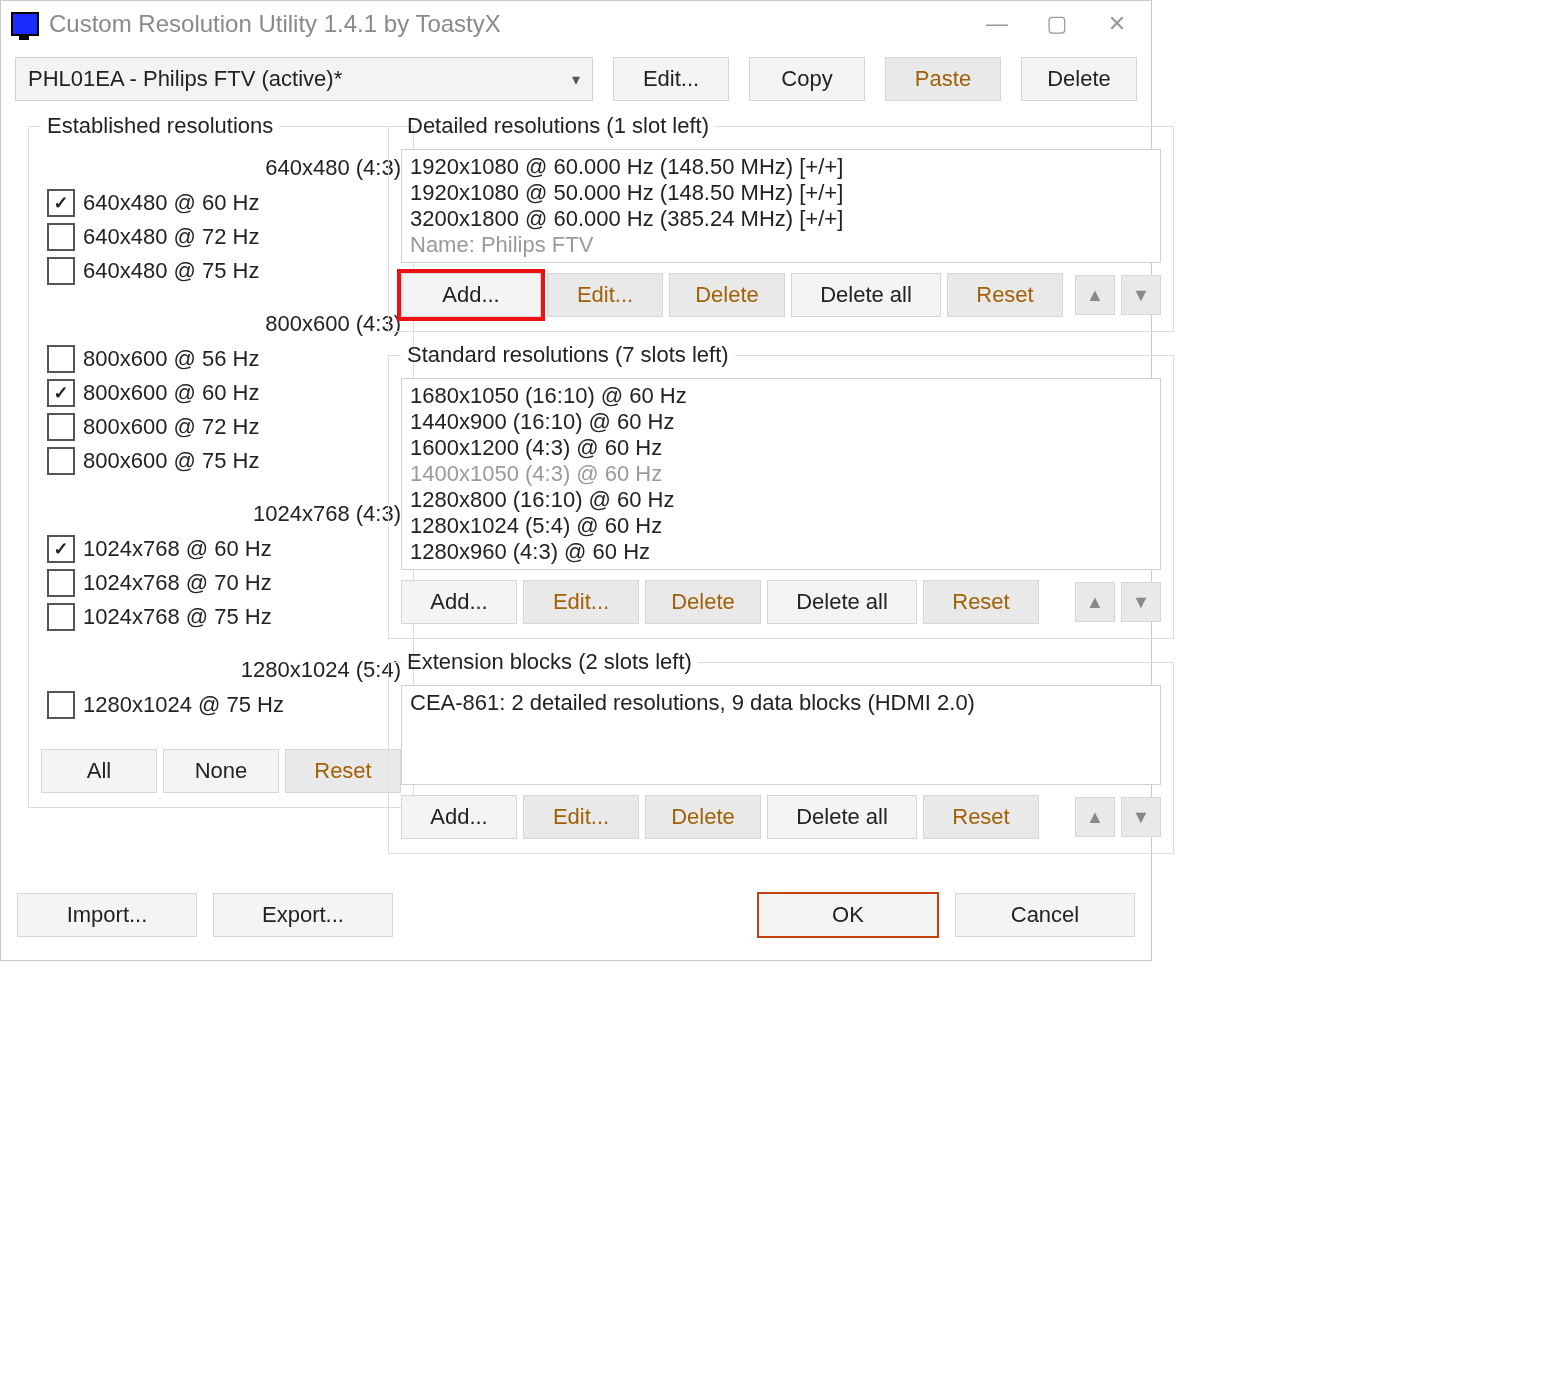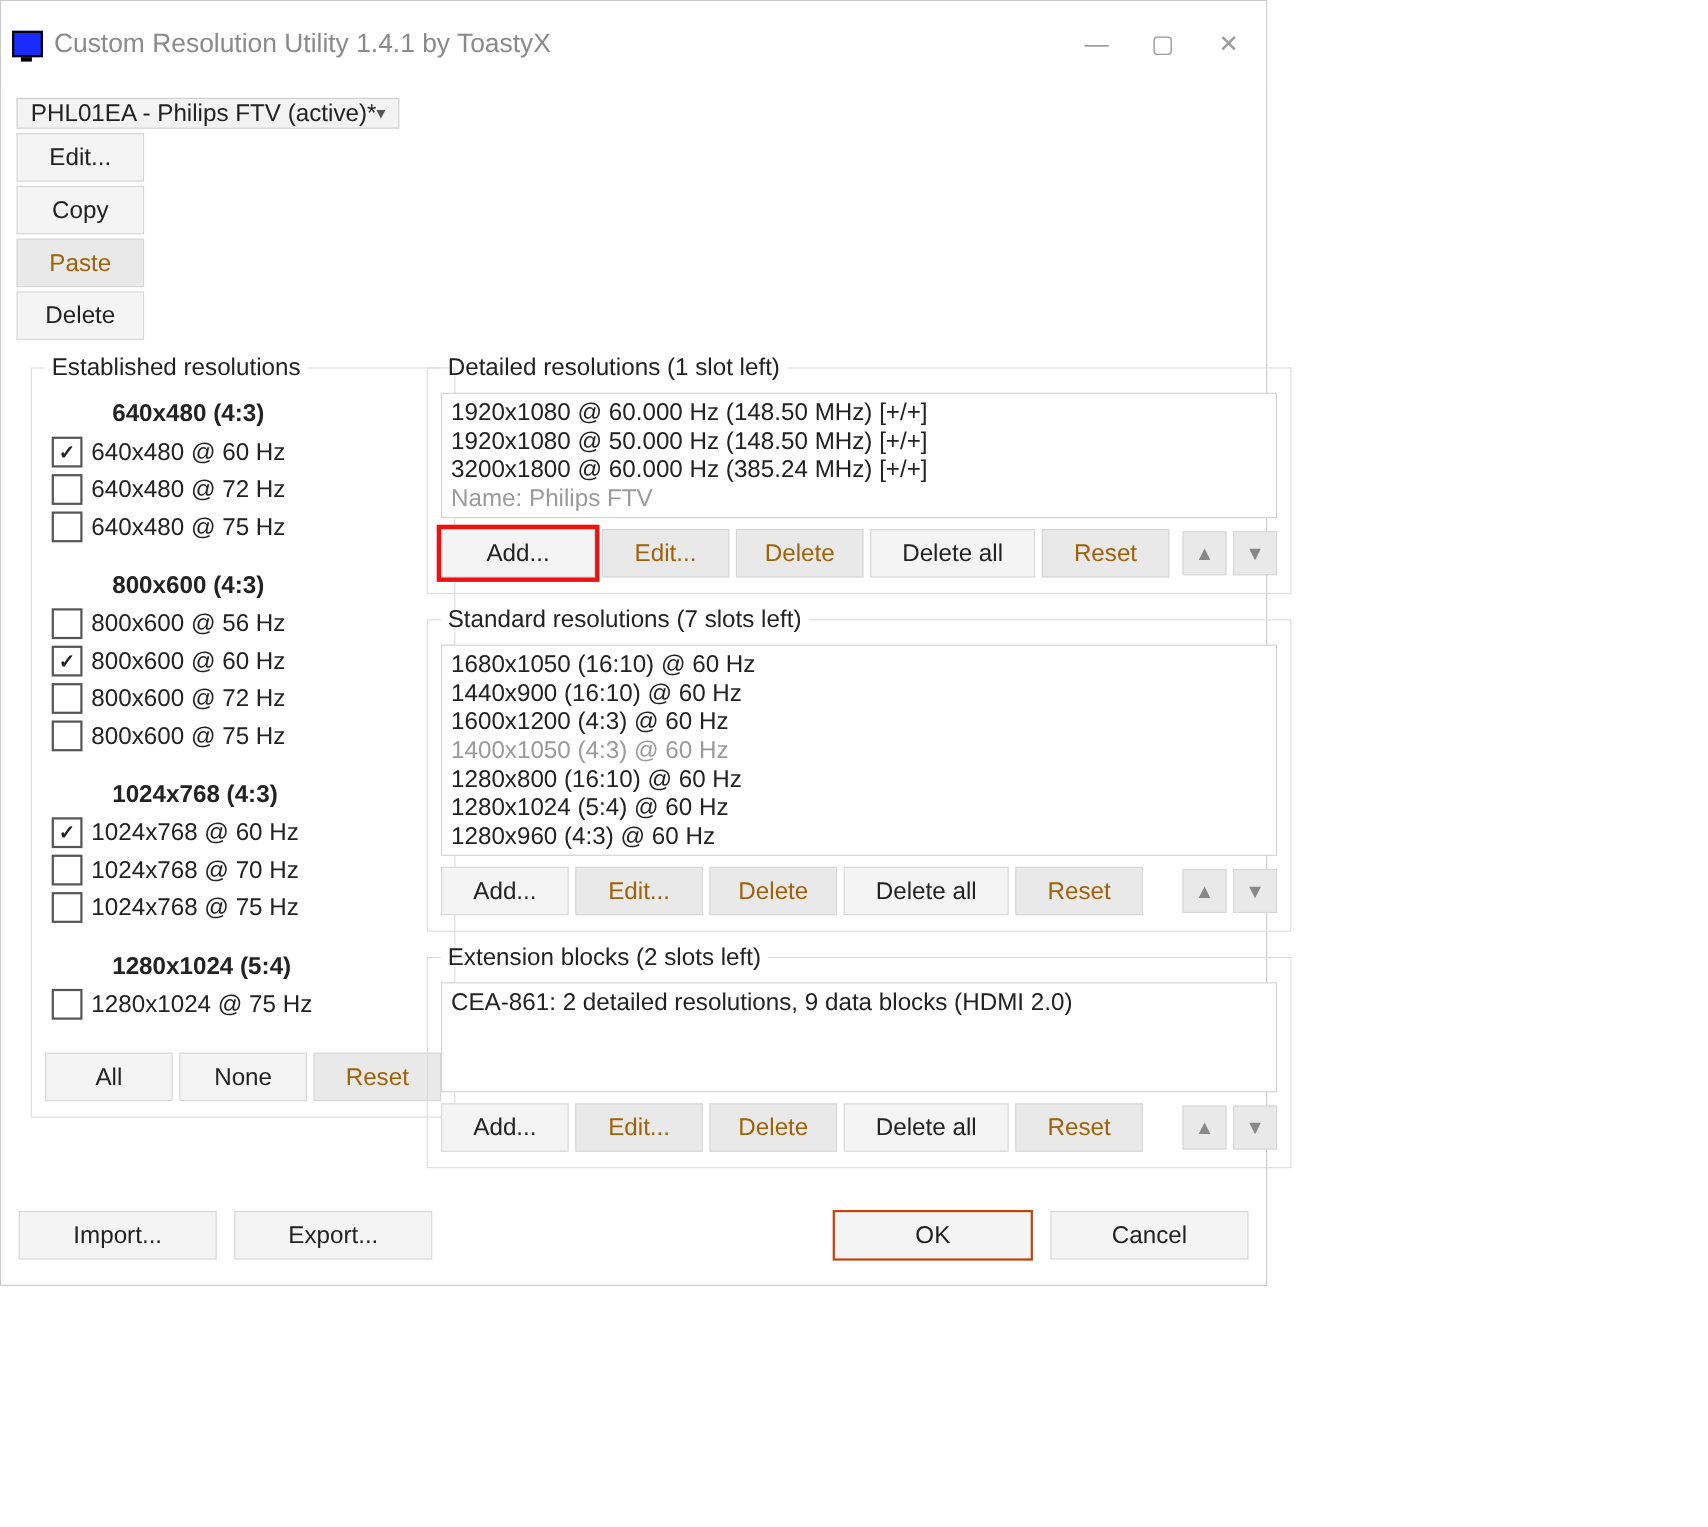--- a/index.html
+++ b/index.html
@@ -12,44 +12,43 @@
   }
   .window {
     width: 1150px;
     border: 1px solid #c9c9c9;
     background: #fff;
   }
   .titlebar {
     display: flex;
     align-items: center;
     height: 46px;
-    padding: 16px 4px;
+    padding: 0 4px;
     background: #fff;
     color: #8a8a8a;
   }
   .titlebar .ticon {
     width: 24px; height: 20px; margin: 0 10px 0 6px;
     background: #1a2bff;
     border: 2px solid #000;
     position: relative;
   }
   .titlebar .ticon::after {
     content:"";
     position:absolute;
     left:6px; bottom:-6px; width:10px; height:4px; background:#000;
   }
   .titlebar .title { flex:1; font-size:24px; }
   .titlebar .ctrl { width:60px; text-align:center; color:#9a9a9a; font-size:22px; }
 
   .toolbar-row {
     display:flex;
-    align-items:flex-start;
-    gap:4px;
+    align-items:flex-end;
+    gap:20px;
     padding:10px 14px 6px 14px;
-    flex-direction:column;
   }
   .dropdown {
     flex:1;
     display:flex;
     align-items:center;
     justify-content:space-between;
     border:1px solid #d0d0d0;
     background:#f3f3f3;
     height:42px;
     padding:0 12px;
@@ -80,22 +79,23 @@
 
   fieldset {
     border:1px solid #dcdcdc;
     margin:6px 0 10px 0;
     padding:10px 12px 14px 12px;
     position:relative;
   }
   legend { padding:0 6px; font-size:22px; color:#222; }
 
   .group-head {
-    font-weight:700;
-    margin:6px 0 8px 61px;
+    font-weight:400;
+    margin:6px 0 8px 24px;
+    text-align:right;
   }
   .chk-row {
     display:flex;
     align-items:center;
     gap:8px;
     margin:6px 0 6px 6px;
   }
   .chk {
     width:24px; height:24px; border:2px solid #555; background:#fff;
     display:inline-flex; align-items:center; justify-content:center;

